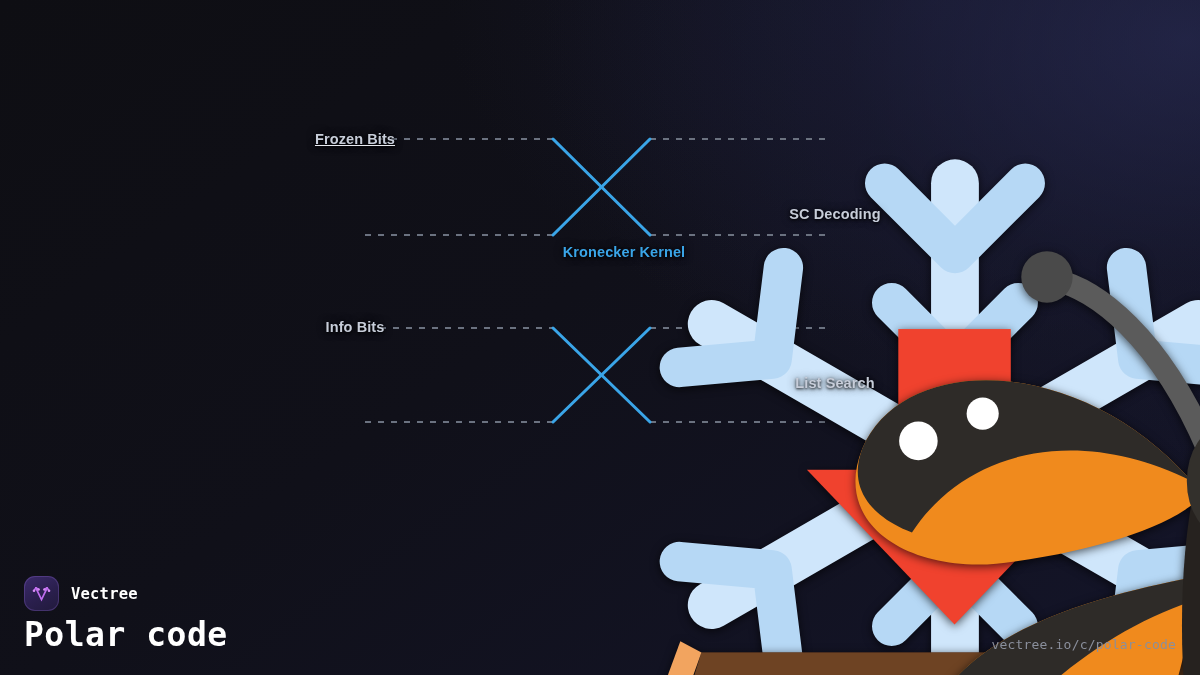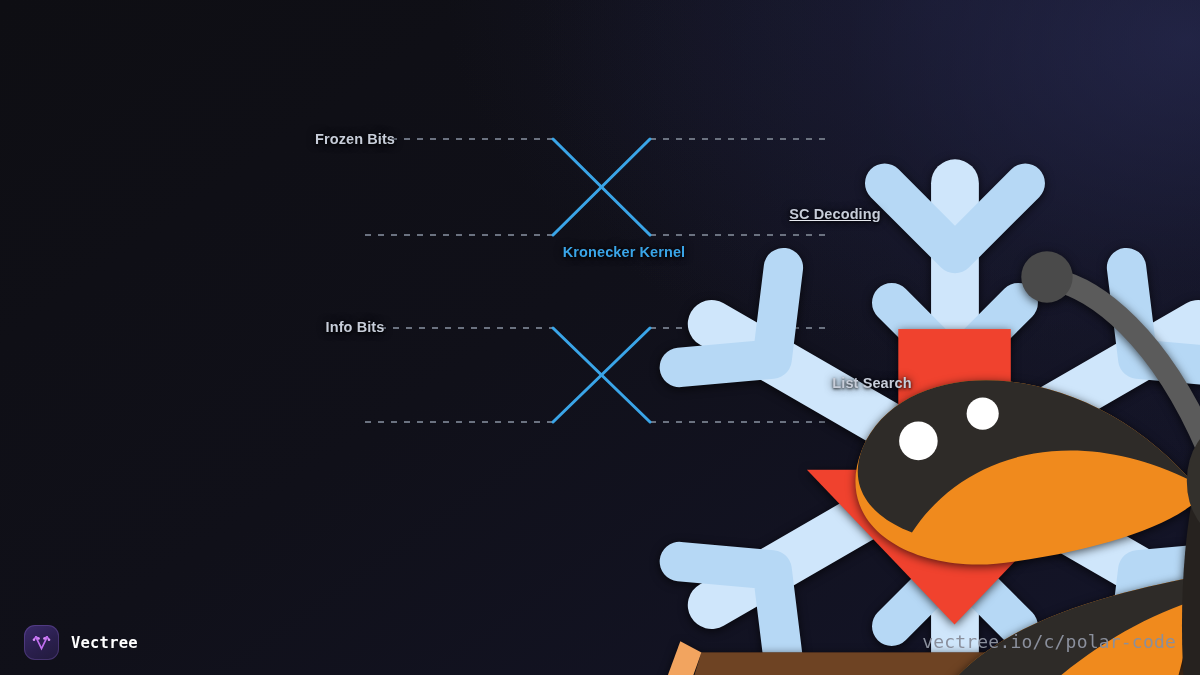--- a/index.html
+++ b/index.html
@@ -63,21 +63,21 @@
   .ic-lg { font-size: 46px; }
   .ic-md { font-size: 44px; }
 
   
   .svg-icon { display: block; }
 
   
   .brand {
     position: absolute;
     left: 24px;
-    bottom: 15px;
+    bottom: 22px;
     display: flex;
     flex-direction: column;
     gap: 6px;
   }
   .brand-row {
     display: flex;
     align-items: center;
     gap: 12px;
   }
   .brand-logo {
@@ -104,21 +104,21 @@
     font-weight: bold;
     color: #ffffff;
     letter-spacing: 0.5px;
     line-height: 1.08;
   }
   .site-url {
     position: absolute;
     right: 24px;
     bottom: 23px;
     font-family: "DejaVu Sans Mono", "Liberation Mono", monospace;
-    font-size: 18px;
+    font-size: 13px;
     color: #8a8f9c;
     letter-spacing: 0.2px;
   }
 </style>
 </head>
 <body>
 
 <div class="stage">
 
   <div class="diagram">
@@ -131,21 +131,21 @@
         <line x1="380" y1="328" x2="553" y2="328" stroke="#6b7280" stroke-width="2" stroke-dasharray="6 7" stroke-linecap="butt"></line>
         <line x1="650" y1="328" x2="832" y2="328" stroke="#6b7280" stroke-width="2" stroke-dasharray="6 7" stroke-linecap="butt"></line>
         <line x1="365" y1="422" x2="553" y2="422" stroke="#6b7280" stroke-width="2" stroke-dasharray="6 7" stroke-linecap="butt"></line>
         <line x1="650" y1="422" x2="832" y2="422" stroke="#6b7280" stroke-width="2" stroke-dasharray="6 7" stroke-linecap="butt"></line>
         <line x1="553" y1="139" x2="650" y2="235" stroke="#3aa5e8" stroke-width="3" stroke-linecap="round"></line>
         <line x1="650" y1="139" x2="553" y2="235" stroke="#3aa5e8" stroke-width="3" stroke-linecap="round"></line>
         <line x1="553" y1="328" x2="650" y2="422" stroke="#3aa5e8" stroke-width="3" stroke-linecap="round"></line>
         <line x1="650" y1="328" x2="553" y2="422" stroke="#3aa5e8" stroke-width="3" stroke-linecap="round"></line>
       </svg>
 
-    <div class="node" id="node-frozen-bits" style="left: 355px; top: 137px;">
+    <div class="node" id="node-frozen-bits" style="left: 355px; top: 137px; text-decoration: underline;">
       <span class="node-icon ic-lg">
         <svg class="svg-icon" width="48" height="48" viewBox="0 0 48 48" xmlns="http://www.w3.org/2000/svg">
           <g stroke="#cfe6fb" stroke-width="3.4" stroke-linecap="round" fill="none">
             <line x1="24" y1="4" x2="24" y2="44"></line>
             <line x1="6.7" y1="14" x2="41.3" y2="34"></line>
             <line x1="6.7" y1="34" x2="41.3" y2="14"></line>
           </g>
           <g stroke="#b6d8f5" stroke-width="2.8" stroke-linecap="round" fill="none">
             <path d="M24 9 l-5 -5 M24 9 l5 -5"></path>
             <path d="M24 39 l-5 5 M24 39 l5 5"></path>
@@ -211,21 +211,21 @@
               <circle cx="36.4" cy="35.2" r="0.9"></circle>
           </g>
 
           <ellipse cx="25" cy="24" rx="2.6" ry="12" fill="#26221f"></ellipse>
           <ellipse cx="25" cy="15" rx="2.3" ry="3.4" fill="#33302c"></ellipse>
         </svg>
       </span>
       <span class="node-label label-accent">Kronecker Kernel</span>
     </div>
 
-    <div class="node" id="node-sc-decoding" style="left: 835px; top: 212px; text-decoration: underline;">
+    <div class="node" id="node-sc-decoding" style="left: 835px; top: 212px;">
       <span class="node-icon ic-md">
         <svg class="svg-icon" width="44" height="48" viewBox="0 0 44 48" xmlns="http://www.w3.org/2000/svg">
           <rect x="9" y="2" width="6.5" height="44" rx="1" fill="#d9873e"></rect>
           <rect x="28.5" y="2" width="6.5" height="44" rx="1" fill="#d9873e"></rect>
           <rect x="10.4" y="2" width="2" height="44" fill="#eda767"></rect>
           <rect x="29.9" y="2" width="2" height="44" fill="#eda767"></rect>
           <g fill="#c9762f">
             <rect x="13" y="8" width="18" height="5" rx="1"></rect>
             <rect x="13" y="19" width="18" height="5" rx="1"></rect>
             <rect x="13" y="30" width="18" height="5" rx="1"></rect>
@@ -235,21 +235,21 @@
             <rect x="13" y="8" width="18" height="1.8"></rect>
             <rect x="13" y="19" width="18" height="1.8"></rect>
             <rect x="13" y="30" width="18" height="1.8"></rect>
             <rect x="13" y="40.5" width="18" height="1.8"></rect>
           </g>
         </svg>
       </span>
       <span class="node-label label-muted">SC Decoding</span>
     </div>
 
-    <div class="node" id="node-list-search" style="left: 872px; top: 381px;">
+    <div class="node" id="node-list-search" style="left: 835px; top: 381px;">
       <span class="node-icon ic-md">
         <svg class="svg-icon" width="46" height="48" viewBox="0 0 46 48" xmlns="http://www.w3.org/2000/svg">
           <rect x="19.5" y="37" width="7" height="9" rx="1.6" fill="#9c6b4a"></rect>
           <path d="M23 1 L34 16 L12 16 Z" fill="#1f9d3a"></path>
           <path d="M23 9 L38 26 L8 26 Z" fill="#23ab40"></path>
           <path d="M23 18 L41 39 L5 39 Z" fill="#1f9d3a"></path>
           <g fill="#39c556" opacity="0.85">
             <path d="M23 4 L30 15 L16 15 Z"></path>
             <path d="M23 12 L33.5 25 L12.5 25 Z"></path>
             <path d="M23 21.5 L36 37.5 L10 37.5 Z"></path>
@@ -280,17 +280,18 @@
           <g fill="#d88bf7">
             <circle cx="3.4" cy="8.9" r="1.5"></circle>
             <circle cx="8.7" cy="7.4" r="1.4"></circle>
             <circle cx="20.6" cy="8.9" r="1.5"></circle>
             <circle cx="15.3" cy="7.4" r="1.4"></circle>
           </g>
         </svg>
       </span>
       <span class="brand-name">Vectree</span>
     </div>
+    <div class="brand-title">Polar code</div>
   </div>
 
   <div class="site-url">vectree.io/c/polar-code</div>
 
 </div>
 
 </body></html>

